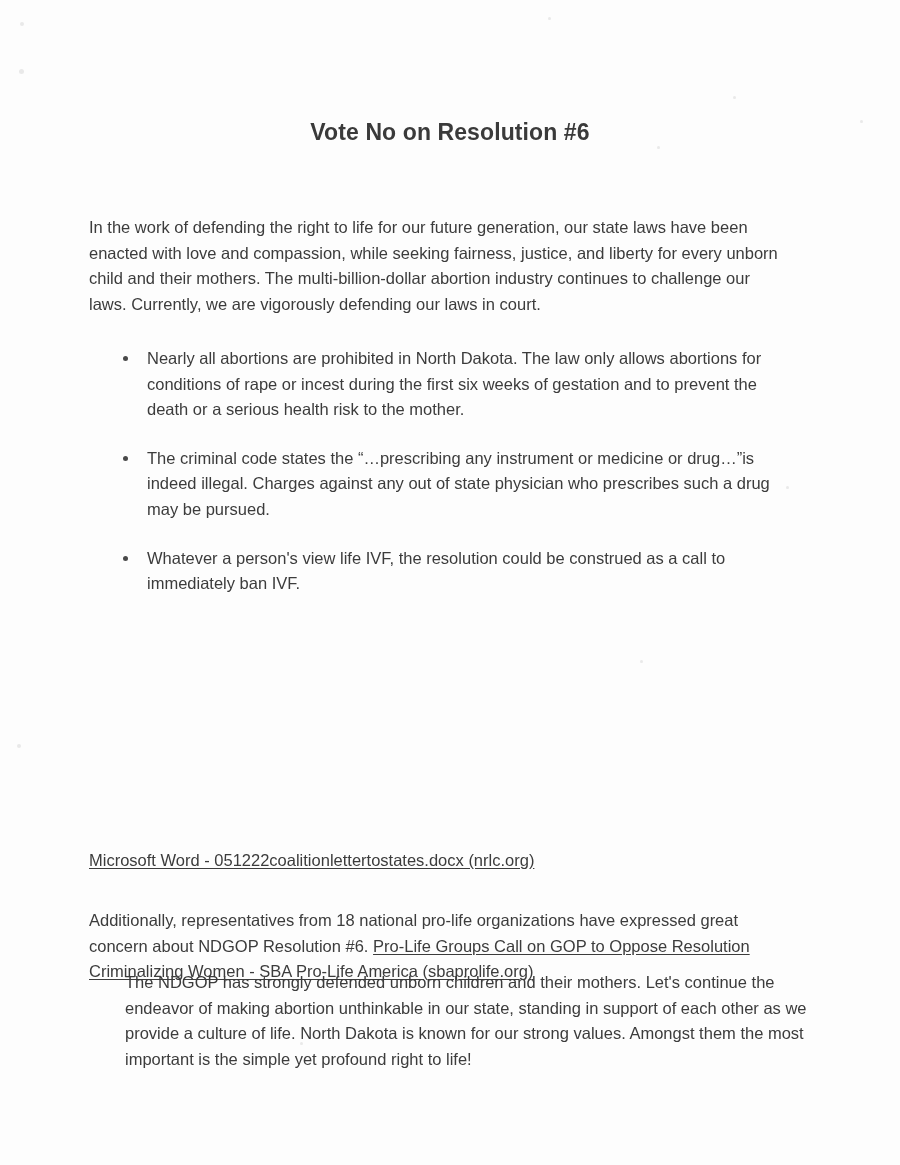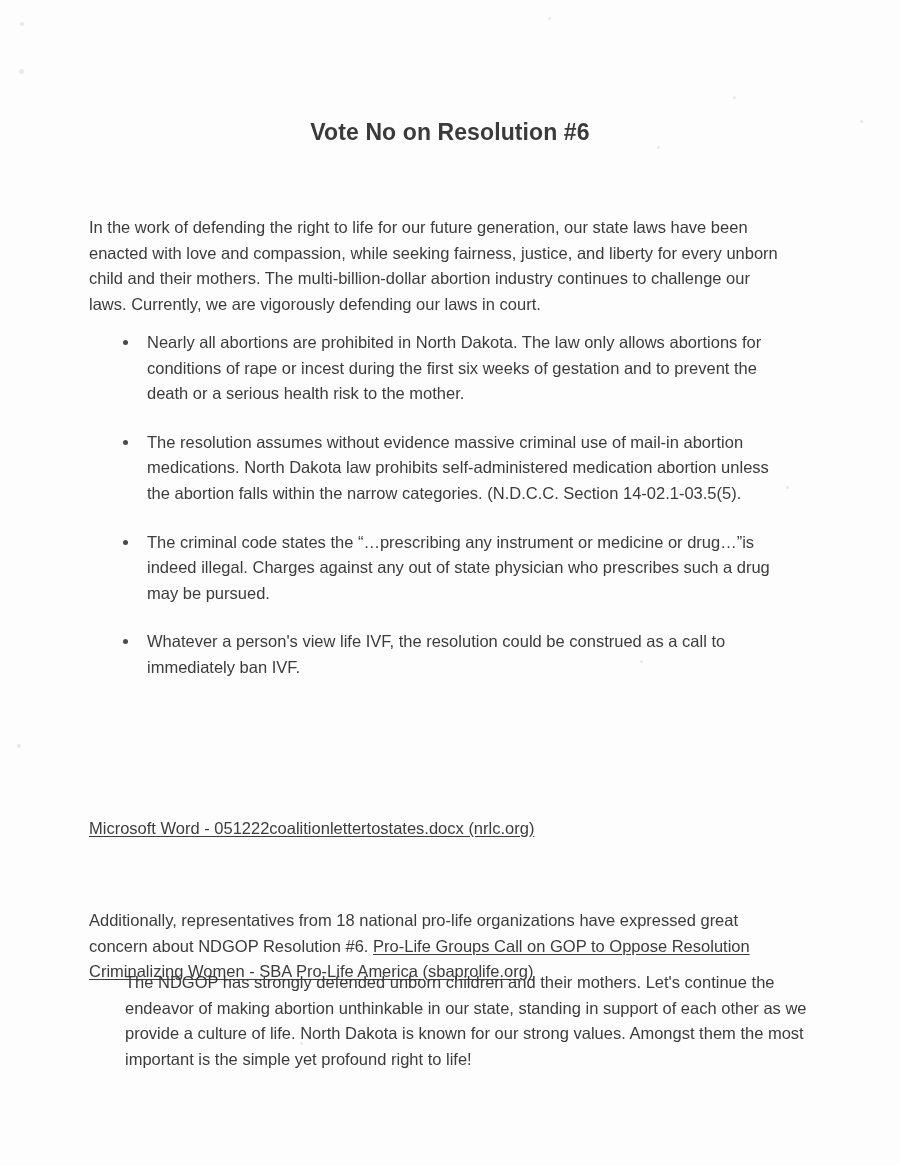--- a/index.html
+++ b/index.html
@@ -42,27 +42,27 @@
     width: 700px;
   }
   p.para {
     margin: 0;
     font-size: 16.5px;
     line-height: 25.6px;
     color: #3c3c3c;
   }
   #intro-paragraph { top: 183px; margin-top: 32px; }
   #open-letter-paragraph { top: 793px; }
-  #link-line-1 { top: 816px; }
+  #link-line-1 { top: 848px; }
   #additional-paragraph { top: 880px; margin-top: 28px; }
   #closing-paragraph { top: 970px; margin-left: 36px; }
 
   ul.bullets {
     position: absolute;
-    top: 330px;
+    top: 346px;
     left: 113px;
     width: 672px;
     margin: 0;
     padding: 0;
     list-style: none;
   }
   ul.bullets li {
     position: relative;
     padding-left: 34px;
     margin-bottom: 23px;
@@ -105,21 +105,20 @@
   <span class="speck" style="left:786px; top:486px; width:3px; height:3px;"></span>
   <span class="speck" style="left:640px; top:660px; width:3px; height:3px;"></span>
   <span class="speck" style="left:300px; top:1042px;width:3px; height:3px;"></span>
 
   <h1 class="doc-title">Vote No on Resolution #6</h1>
 
   <p class="para body-block" id="intro-paragraph">In the work of defending the right to life for our future generation, our state laws have been enacted with love and compassion, while seeking fairness, justice, and liberty for every unborn child and their mothers.  The multi-billion-dollar abortion industry continues to challenge our laws. Currently, we are vigorously defending our laws in court.</p>
 
   <ul class="bullets">
     <li>Nearly all abortions are prohibited in North Dakota. The law only allows abortions for conditions of rape or incest during the first six weeks of gestation and to prevent the death or a serious health risk to the mother.</li>
-    <li>The resolution assumes without evidence massive criminal use of mail-in abortion medications.  North Dakota law prohibits self-administered medication abortion unless the abortion falls within the narrow categories. (N.D.C.C. Section 14-02.1-03.5(5).</li>
     <li>The criminal code states the “…prescribing any instrument or medicine or drug…”is indeed illegal.  Charges against any out of state physician who prescribes such a drug may be pursued.</li>
     <li>Whatever a person's view life IVF, the resolution could be construed as a call to immediately ban IVF.</li>
   </ul>
 
 
   <p class="para body-block" id="link-line-1">
     <span class="link">Microsoft Word - 051222coalitionlettertostates.docx (nrlc.org)</span>
   </p>
 
   <p class="para body-block" id="additional-paragraph">

